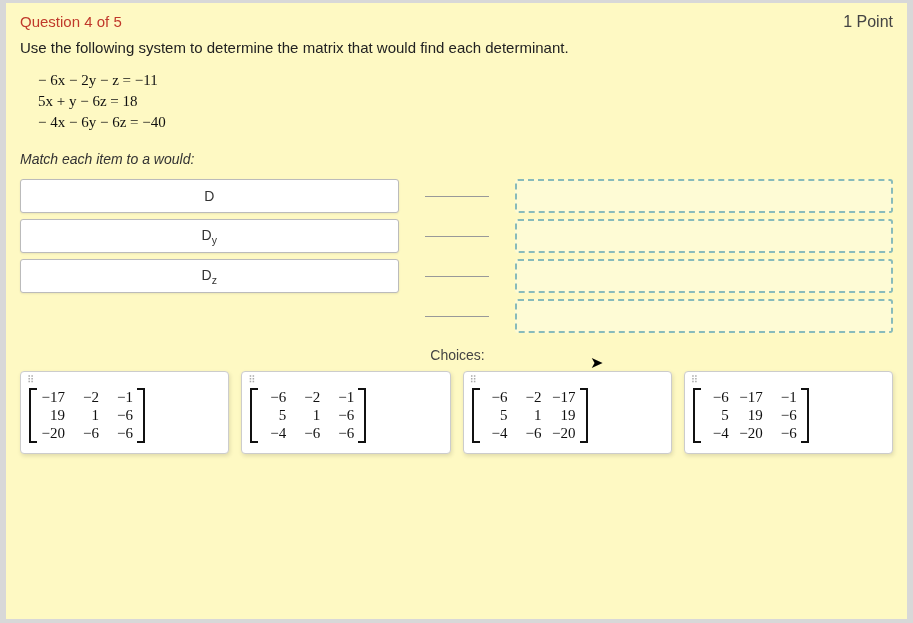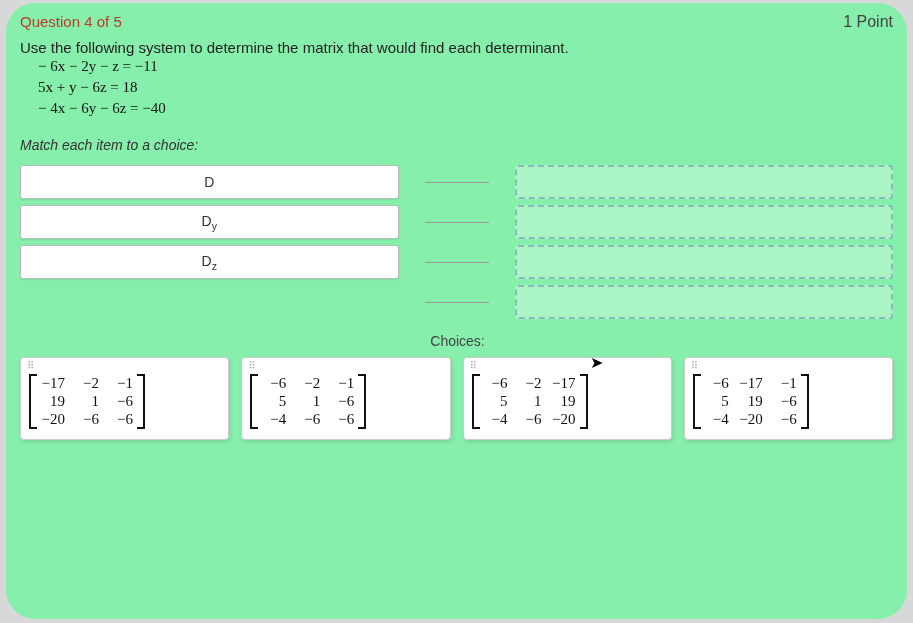--- a/index.html
+++ b/index.html
@@ -5,35 +5,34 @@
 * { box-sizing: border-box; margin: 0; padding: 0; }
 body {
   font-family: Arial, sans-serif;
   background: #d8d8d8;
   width: 913px;
   height: 623px;
   overflow: hidden;
   font-size: 14px;
 }
 .page {
-  background: #86efac;
+  background: #fef9c3;
   margin: 3px 6px;
   padding: 10px 14px 14px 14px;
   min-height: 616px;
-  border-radius: 29px;
 }
 .header-row {
   display: flex;
   justify-content: space-between;
   align-items: baseline;
   margin-bottom: 8px;
 }
 .qnum { color: #c0392b; font-size: 15px; }
 .points { color: #444; font-size: 16px; }
-.prompt { color: #222; font-size: 15px; }
+.prompt { color: #222; font-size: 15px; margin-bottom: 14px; }
 .equations {
   color: #111;
   font-family: "Times New Roman", serif;
   font-size: 15px;
   line-height: 1.4;
   margin-left: 18px;
   margin-bottom: 18px;
 }
 .match-label { font-style: italic; color: #333; font-size: 14px; margin-bottom: 12px; }
 .match-area {
@@ -145,21 +144,21 @@
   </div>
 
   <div class="prompt">Use the following system to determine the matrix that would find each determinant.</div>
 
   <div class="equations">
     <div>− 6x − 2y − z = −11</div>
     <div>5x + y − 6z = 18</div>
     <div>− 4x − 6y − 6z = −40</div>
   </div>
 
-  <div class="match-label">Match each item to a choice:</div>
+  <div class="match-label">Match each item to a would:</div>
 
   <div class="match-area">
     <div class="left-col">
       <div class="item-box">
         <span><span>D</span></span>
       </div>
       <div class="item-box">
         <span><span>D</span><sub>y</sub></span>
       </div>
       <div class="item-box">

